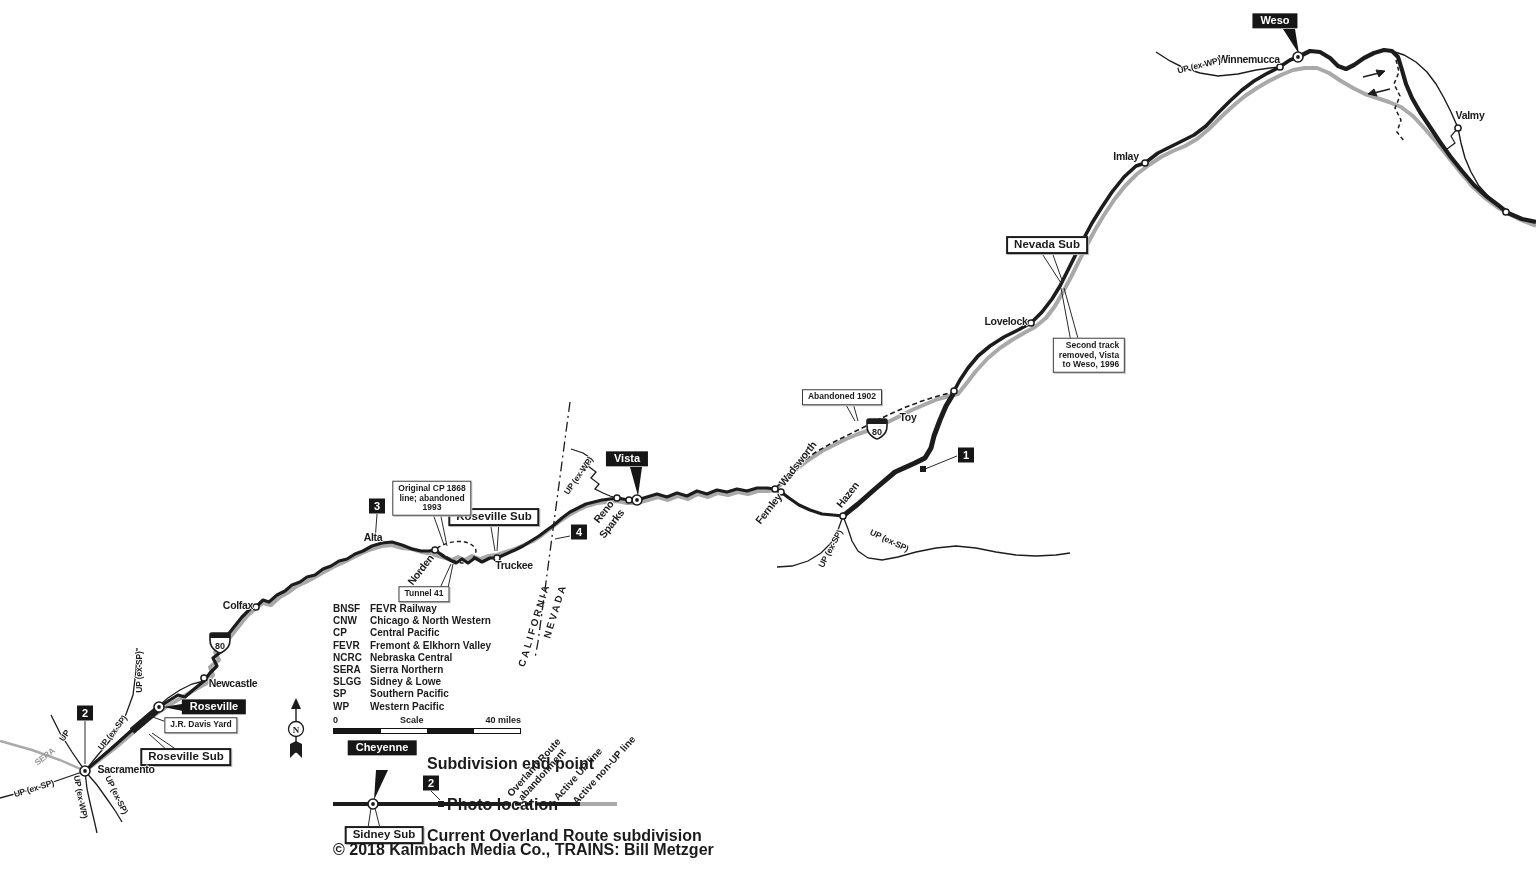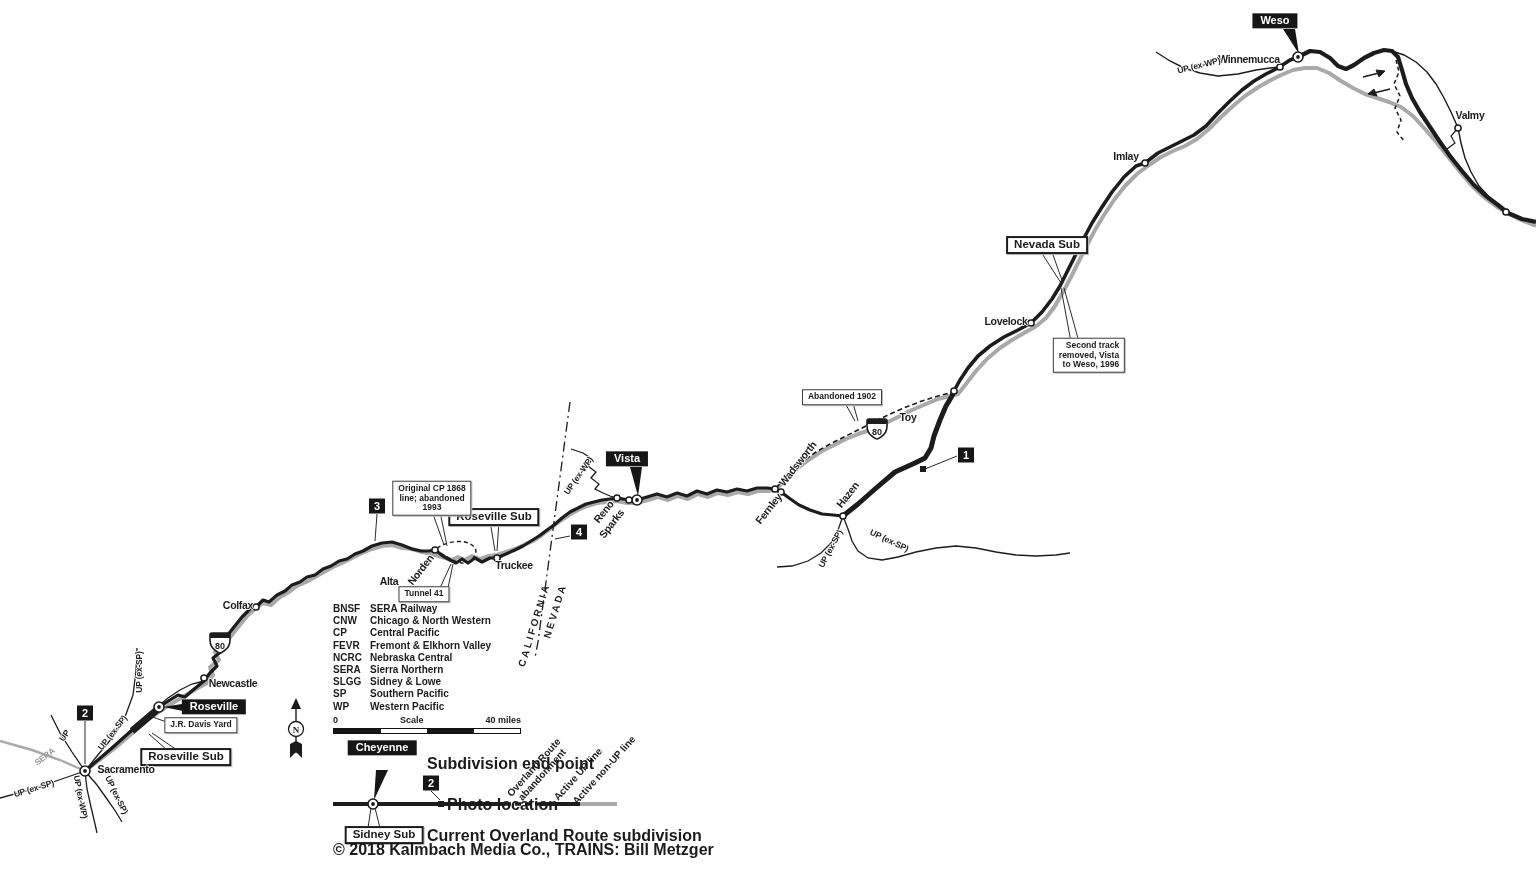--- a/index.html
+++ b/index.html
@@ -232,21 +232,21 @@
 1993</div>
       <div class="lb ann ctr" style="left: 424px; top: 594px; transform: translate(-50%, -50%);">Tunnel 41</div>
       <div class="lb ann ctr" style="left: 201px; top: 725px; transform: translate(-50%, -50%);">J.R. Davis Yard</div>
       <div class="lb pb ctr" style="left: 966px; top: 455px; transform: translate(-50%, -50%);">1</div>
       <div class="lb pb ctr" style="left: 85px; top: 713px; transform: translate(-50%, -50%);">2</div>
       <div class="lb pb ctr" style="left: 377px; top: 506px; transform: translate(-50%, -50%);">3</div>
       <div class="lb pb ctr" style="left: 579px; top: 532px; transform: translate(-50%, -50%);">4</div>
       <div class="lb st ctr" style="left: 126px; top: 770px; transform: translate(-50%, -50%);">Sacramento</div>
       <div class="lb st ctr" style="left: 233px; top: 684px; transform: translate(-50%, -50%);">Newcastle</div>
       <div class="lb st ctr" style="left: 238px; top: 606px; transform: translate(-50%, -50%);">Colfax</div>
-      <div class="lb st ctr" style="left: 373px; top: 582px; transform: translate(-50%, -50%); margin-left: 16px;">Alta</div>
+      <div class="lb st ctr" style="left: 373px; top: 538px; transform: translate(-50%, -50%);">Alta</div>
       <div class="lb st ctr" style="left: 514px; top: 566px; transform: translate(-50%, -50%);">Truckee</div>
       <div class="lb st ctr" style="left: 908px; top: 382px; transform: translate(-50%, -50%); margin-top: 36px;">Toy</div>
       <div class="lb st ctr" style="left: 1006px; top: 322px; transform: translate(-50%, -50%);">Lovelock</div>
       <div class="lb st ctr" style="left: 1126px; top: 157px; transform: translate(-50%, -50%);">Imlay</div>
       <div class="lb st ctr" style="left: 1249px; top: 60px; transform: translate(-50%, -50%);">Winnemucca</div>
       <div class="lb st ctr" style="left: 1470px; top: 116px; transform: translate(-50%, -50%);">Valmy</div>
       <div class="lb st ctr" style="left: 421px; top: 570px; transform: translate(-50%, -50%) rotate(-52deg);">Norden</div>
       <div class="lb st ctr" style="left: 604px; top: 512px; transform: translate(-50%, -50%) rotate(-52deg);">Reno</div>
       <div class="lb st ctr" style="left: 612px; top: 524px; transform: translate(-50%, -50%) rotate(-52deg);">Sparks</div>
       <div class="lb st ctr" style="left: 798px; top: 464px; transform: translate(-50%, -50%) rotate(-52deg);">Wadsworth</div>
@@ -263,21 +263,21 @@
       <div class="lb ll ctr" style="left: 116px; top: 795px; transform: translate(-50%, -50%) rotate(64deg);">UP (ex-SP)</div>
       <div class="lb ll ctr" style="left: 140px; top: 672px; transform: translate(-50%, -50%) rotate(-90deg);">UP (ex-SP)</div>
       <div class="lb ll ctr" style="left: 113px; top: 733px; transform: translate(-50%, -50%) rotate(-52deg);">UP (ex-SP)</div>
       <div class="lb state ctr" style="left: 534px; top: 625px; transform: translate(-50%, -50%) rotate(-73deg);">CALIFORNIA</div>
       <div class="lb state ctr" style="left: 555px; top: 611px; transform: translate(-50%, -50%) rotate(-73deg);">NEVADA</div>
     </div>
 
   <div id="legend-abbr">
       <div class="abbr-row">
         <span>BNSF</span>
-        <span>SERA Railway</span>
+        <span>FEVR Railway</span>
       </div>
       <div class="abbr-row">
         <span>CNW</span>
         <span>Chicago &amp; North Western</span>
       </div>
       <div class="abbr-row">
         <span>CP</span>
         <span>Central Pacific</span>
       </div>
       <div class="abbr-row">

